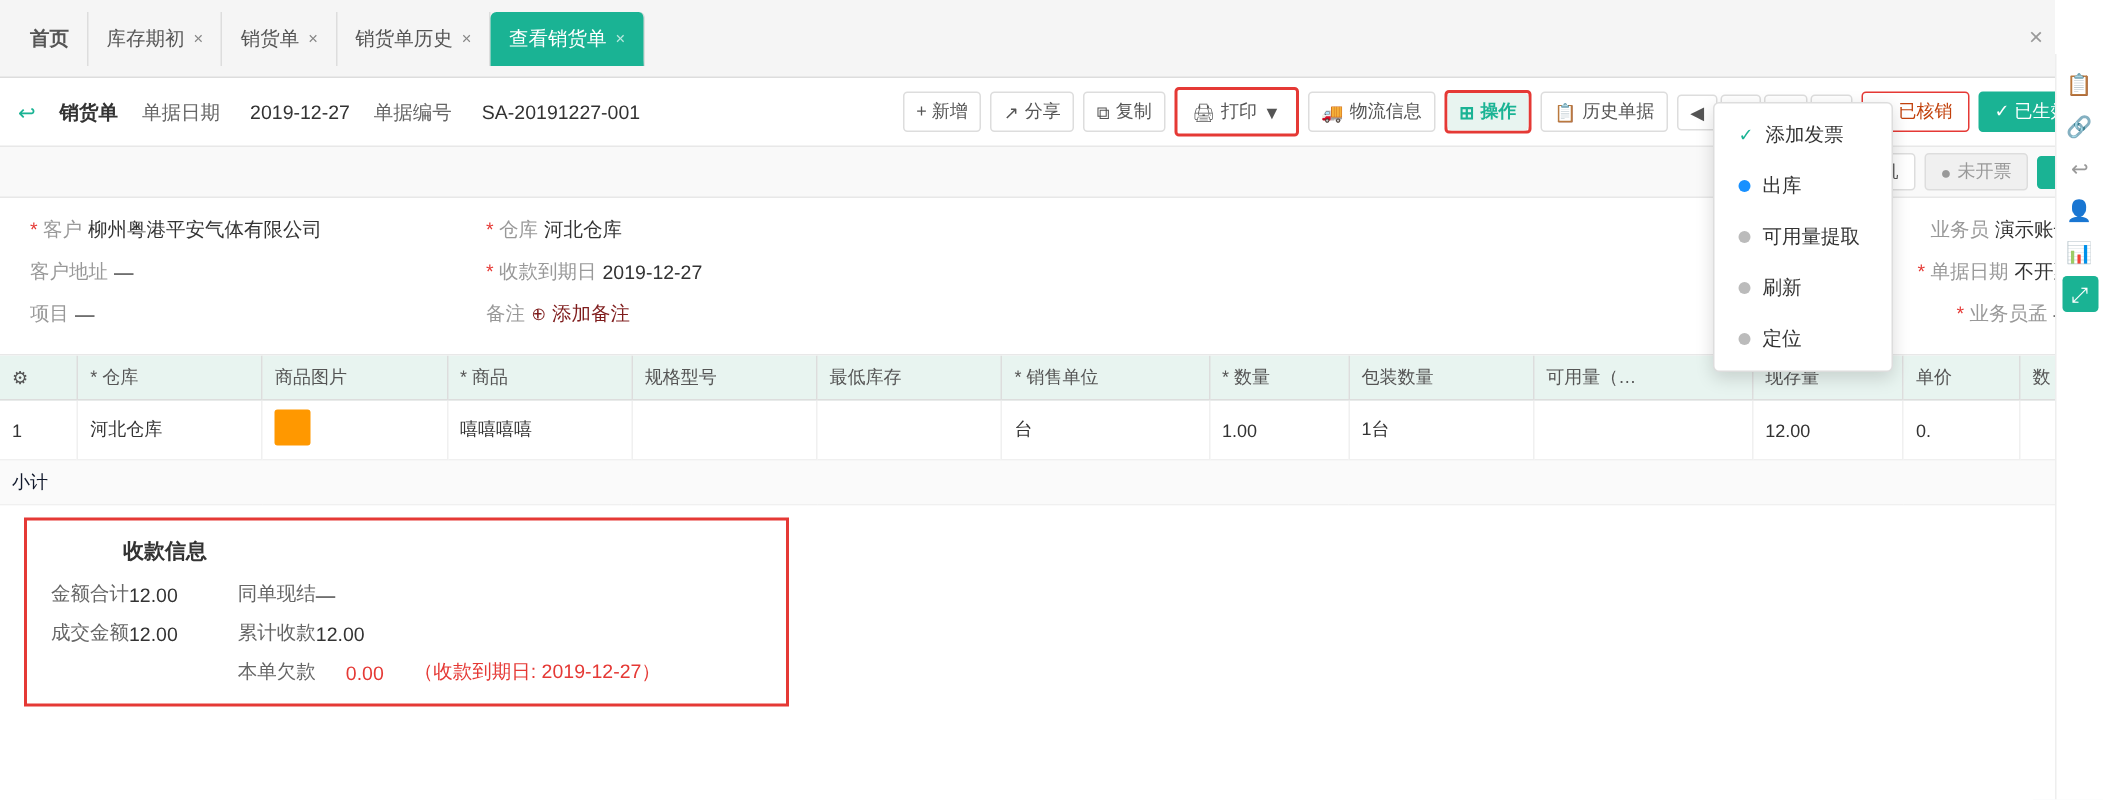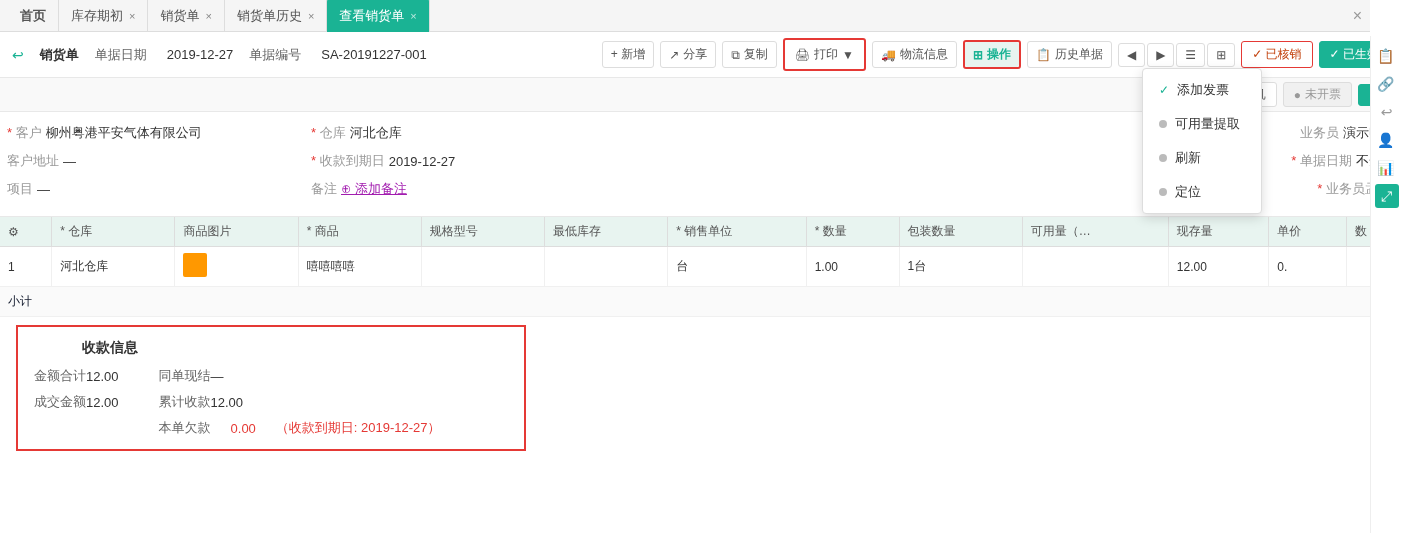--- a/index.html
+++ b/index.html
@@ -1,19 +1,19 @@
 <!DOCTYPE html>
 <html><head>
   <meta charset="utf-8">
   <style>
     * { box-sizing: border-box; margin: 0; padding: 0; }
     body { font-family: 'Microsoft YaHei', Arial, sans-serif; font-size: 13px; background: #f0f2f5; color: #333; overflow: hidden; }
 
     
-    .tab-bar { display: flex; align-items: center; background: #f5f5f5; border-bottom: 1px solid #ddd; height: 32px; padding: 0 8px; position: relative; }
+    .tab-bar { display: flex; align-items: center; background: #f5f5f5; border-bottom: 1px solid #ddd; height: 52px; padding: 0 8px; position: relative; }
     .tab-item { display: flex; align-items: center; padding: 0 12px; height: 36px; cursor: pointer; font-size: 13px; color: #555; border-right: 1px solid #ddd; gap: 6px; }
     .tab-item.active { background: #1ab394; color: #fff; border-radius: 4px 4px 0 0; }
     .tab-item .close-icon { font-size: 11px; cursor: pointer; opacity: 0.7; }
     .tab-item.home { font-weight: bold; }
     .tab-bar-close { position: absolute; right: 8px; top: 50%; transform: translateY(-50%); font-size: 16px; cursor: pointer; color: #999; }
 
     
     .toolbar { display: flex; align-items: center; padding: 6px 12px; border-bottom: 1px solid #e8e8e8; background: #fff; gap: 8px; flex-shrink: 0; }
     .doc-title-area { display: flex; align-items: center; gap: 16px; }
     .doc-icon { color: #1ab394; font-size: 14px; }
@@ -24,21 +24,21 @@
     .toolbar-actions { display: flex; align-items: center; gap: 6px; }
     .btn-toolbar { display: flex; align-items: center; gap: 4px; padding: 4px 8px; border: 1px solid #ddd; border-radius: 3px; cursor: pointer; font-size: 12px; color: #555; background: #fff; }
     .btn-green { background: #1ab394; color: #fff; border: 1px solid #1ab394; border-radius: 3px; padding: 4px 10px; cursor: pointer; font-size: 12px; }
     .btn-canceled { background: #fff; color: #c2410c; border: 1px solid #e53935; border-radius: 3px; padding: 4px 10px; cursor: pointer; font-size: 12px; }
 
     
     .secondary-toolbar { display: flex; align-items: center; justify-content: flex-end; padding: 4px 12px; border-bottom: 1px solid #e8e8e8; background: #f9f9f9; gap: 6px; flex-shrink: 0; }
     .btn-secondary { display: flex; align-items: center; gap: 4px; padding: 3px 10px; border: 1px solid #ddd; border-radius: 3px; cursor: pointer; font-size: 12px; color: #555; background: #fff; }
 
     
-    .form-area { padding: 12px 7px 8px; flex-shrink: 0; text-align: right; }
+    .form-area { padding: 12px 20px 8px; flex-shrink: 0; text-align: right; }
     .form-row { display: flex; align-items: center; margin-bottom: 10px; gap: 24px; }
     .form-field { display: flex; align-items: center; gap: 4px; min-width: 280px; }
     .form-label { color: #999; font-size: 13px; white-space: nowrap; }
     .form-label.required::before { content: '* '; color: #e53935; }
     .form-value { color: #333; font-size: 13px; }
     .form-field-right { display: flex; align-items: center; gap: 4px; margin-left: auto; }
 
     
     .table-wrapper { flex: 1; overflow: auto; border-top: 1px solid #e8e8e8; }
     table { width: 100%; border-collapse: collapse; font-size: 12px; }
@@ -205,21 +205,21 @@
         <span class="form-value">不开票</span>
       </div>
     </div>
     <div class="form-row">
       <div class="form-field">
         <span class="form-label">项目</span>
         <span class="form-value">—</span>
       </div>
       <div class="form-field">
         <span class="form-label">备注</span>
-        <span style="color:#a21caf; cursor:pointer;text-decoration:underline;">⊕ <span>添加备注</span></span>
+        <span style="color:#7f1d1d; cursor:pointer;">⊕ <span>添加备注</span></span>
       </div>
       <div class="form-field-right">
         <span class="form-label required">业务员孟</span>
         <span class="form-value">—</span>
       </div>
     </div>
   </div>
 
   
   <div class="table-wrapper" style="max-height:130px;">
@@ -296,20 +296,24 @@
     </div>
   </div>
 
   
   <div class="dropdown-menu">
     <div class="dropdown-item">
       <span style="color:#1ab394; font-size:12px;">✓</span>
       <span>添加发票</span>
     </div>
     <div class="dropdown-item">
+      <span class="dot dot-blue"></span>
+      <span>出库</span>
+    </div>
+    <div class="dropdown-item">
       <span class="dot" style="background:#bbb;"></span>
       <span>可用量提取</span>
     </div>
     <div class="dropdown-item">
       <span class="dot" style="background:#bbb;"></span>
       <span>刷新</span>
     </div>
     <div class="dropdown-item">
       <span class="dot" style="background:#bbb;"></span>
       <span>定位</span>

